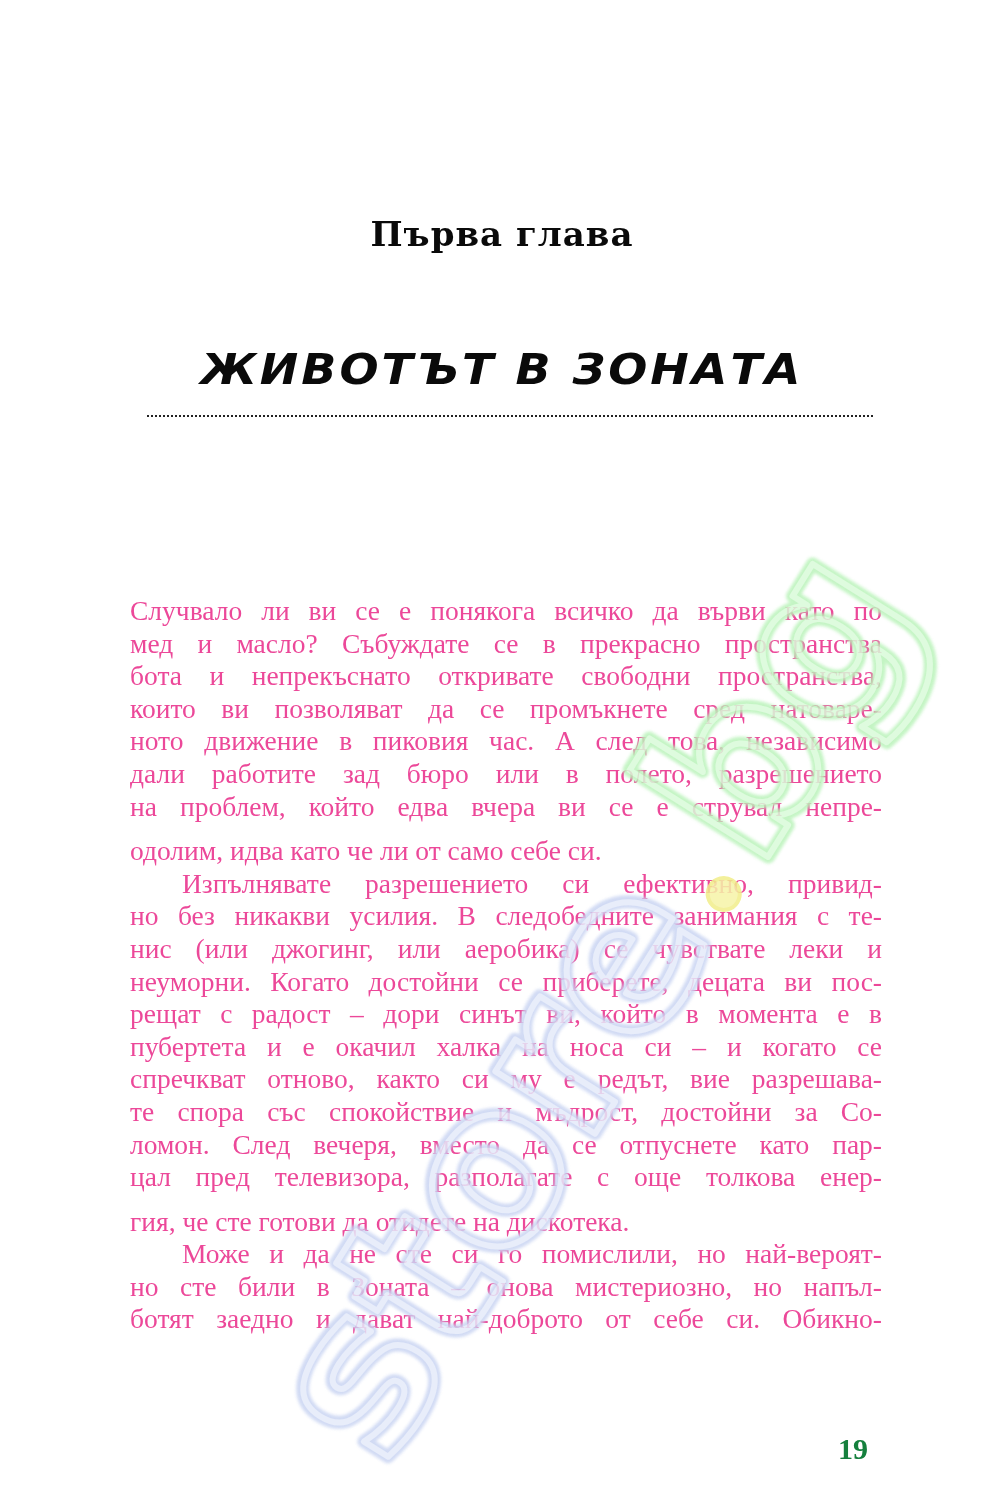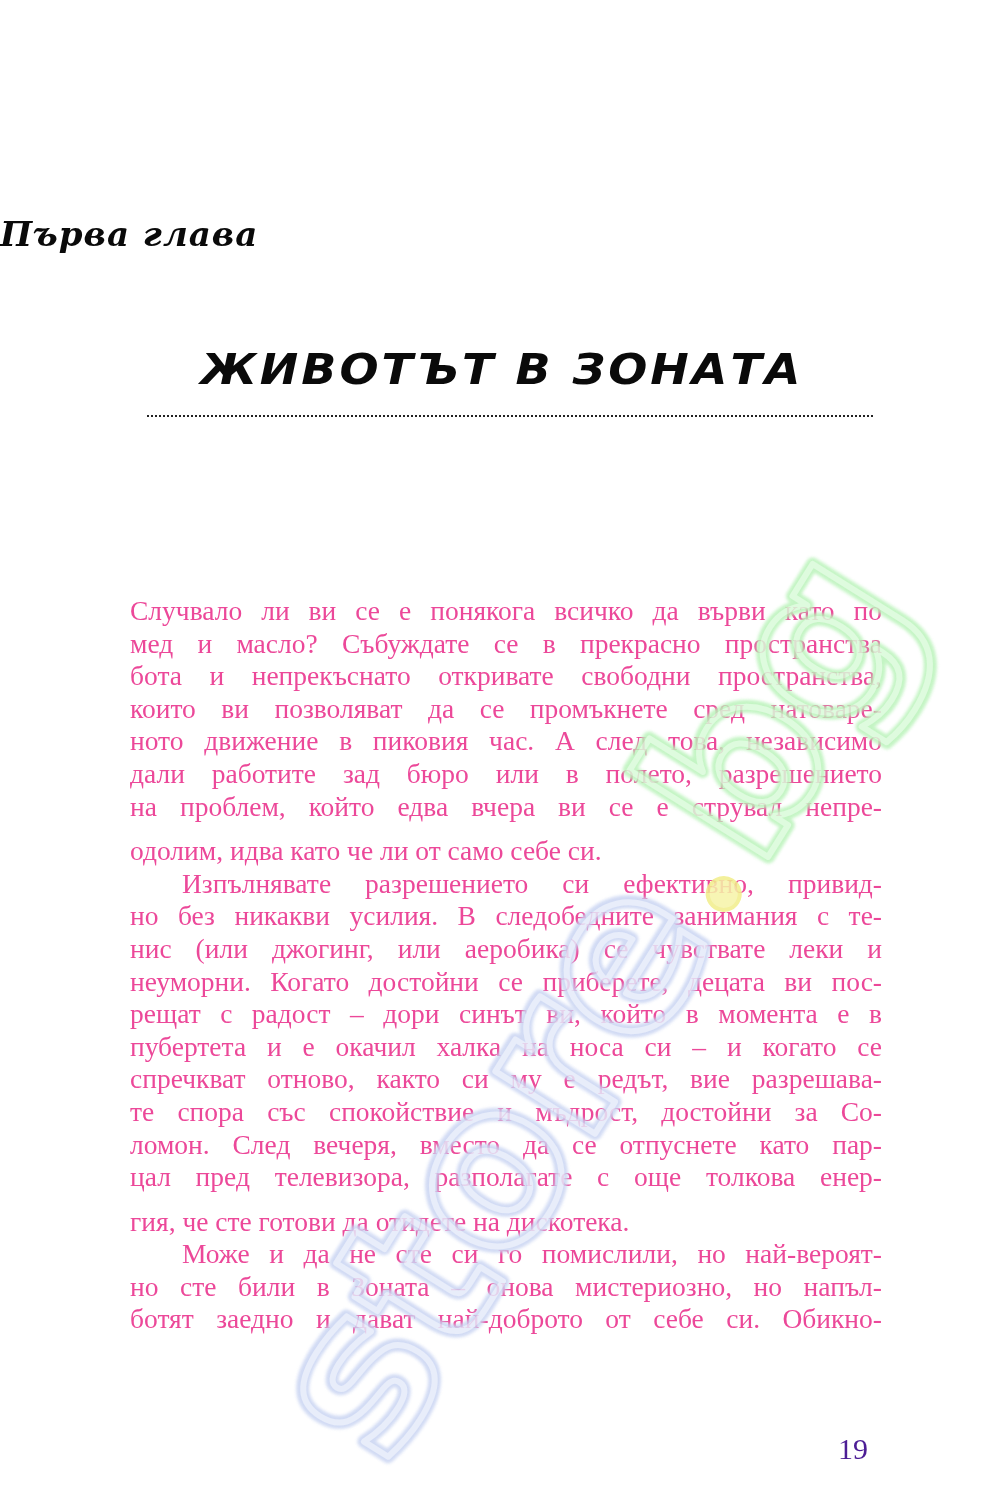--- a/index.html
+++ b/index.html
@@ -19,23 +19,22 @@
       position: absolute;
       left: 0; top: 0;
       width: 1004px;
       height: 1500px;
     }
     .chapter-label {
       position: absolute;
       top: 214px;
       left: 0;
       width: 1004px;
-      text-align: left;
+      text-align: center;
       font-family: "DejaVu Serif", serif;
-      font-style: italic;
       font-weight: bold;
       font-size: 34px;
       letter-spacing: 1px;
       color: #0a0a0a;
     }
     .chapter-title {
       position: absolute;
       top: 342px;
       left: 0;
       width: 1004px;
@@ -77,21 +76,22 @@
       margin-top: 12px;
     }
     .line.indent {
       padding-left: 52px;
     }
     .page-number {
       position: absolute;
       top: 1432px;
       left: 838px;
       font-size: 30px;
-      color: #4c1d95;
+      color: #15803d;
+      font-weight: bold;
     }
     .watermark {
       position: absolute;
       left: 0; top: 0;
       width: 1004px;
       height: 1500px;
       pointer-events: none;
     }
   </style>
 </head>

